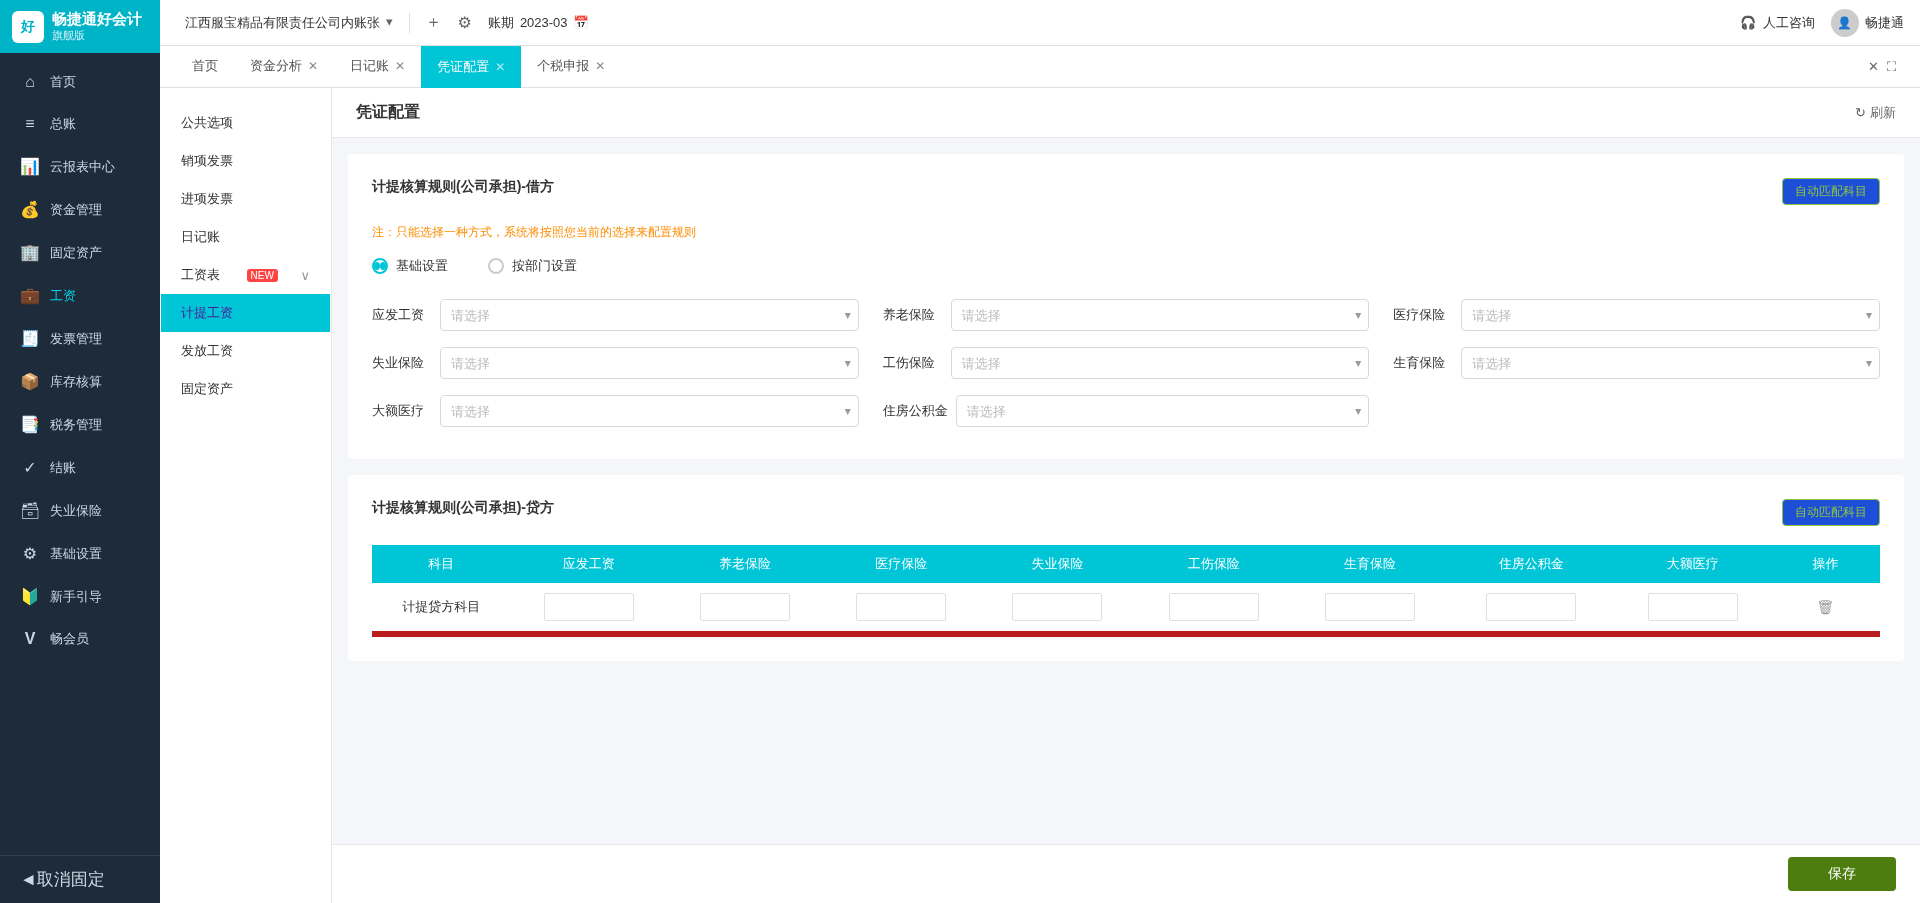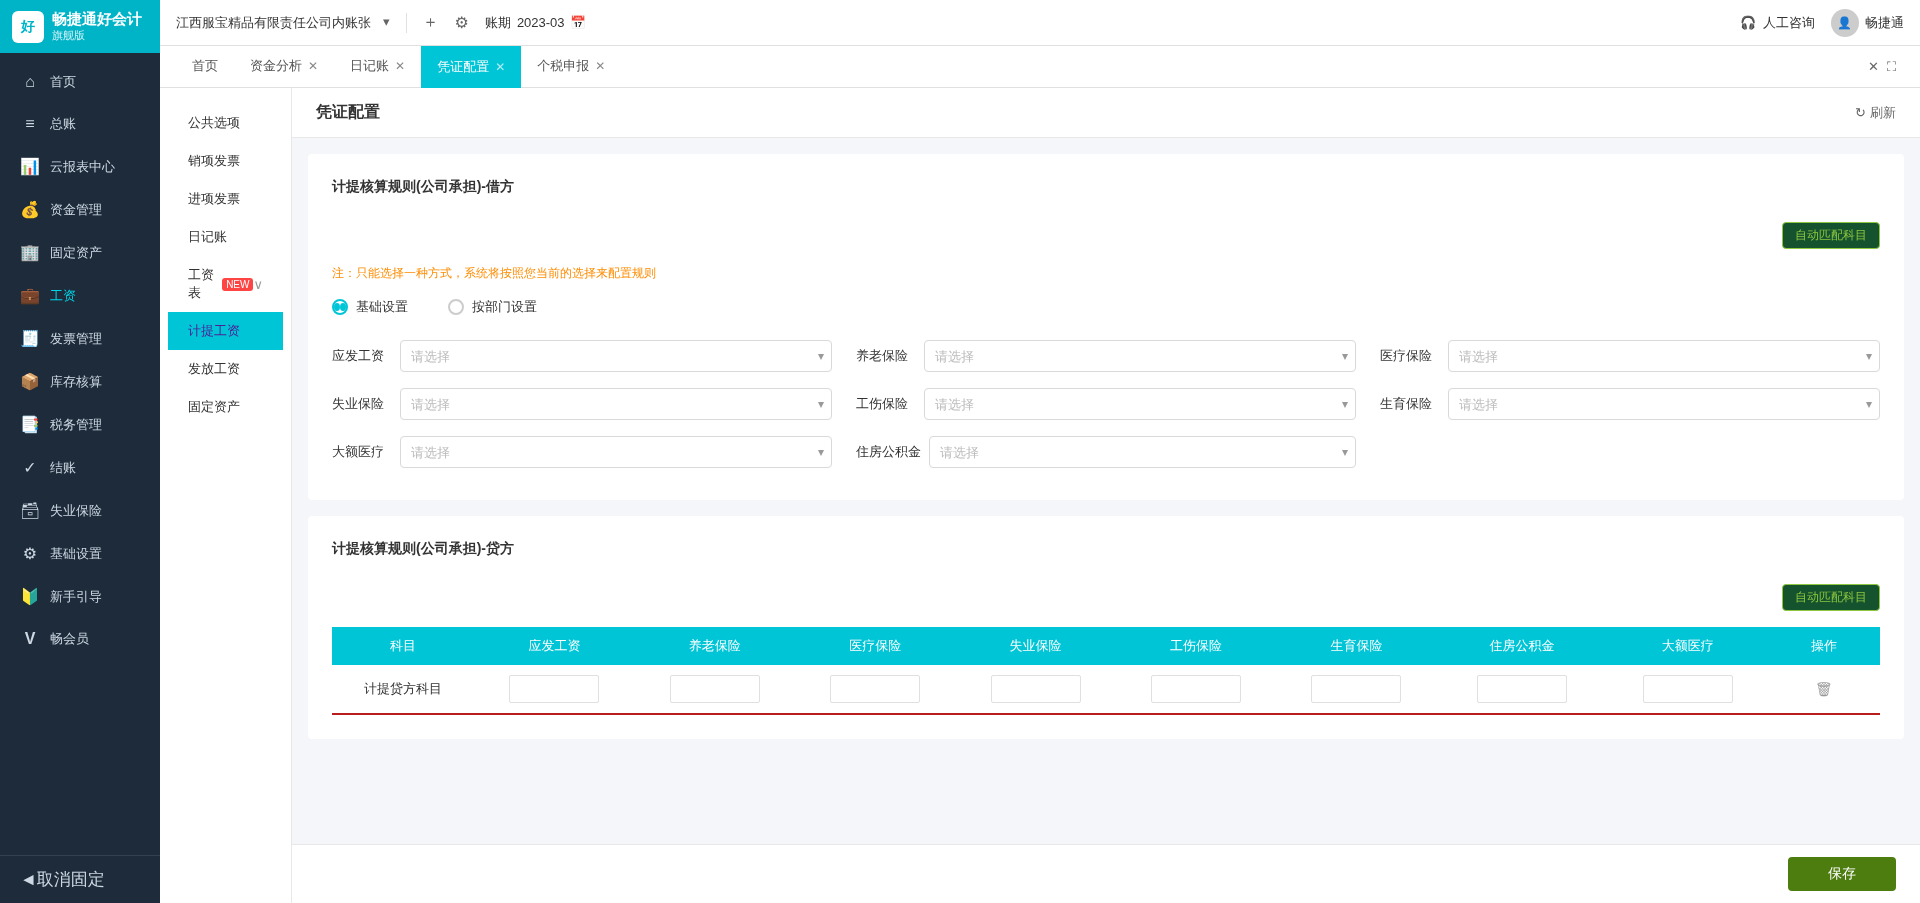--- a/index.html
+++ b/index.html
@@ -16,42 +16,42 @@
     .sidebar-item.active { color: #00d4e8; }
     .sidebar-item-icon { font-size: 16px; width: 20px; text-align: center; }
     .sidebar-item-label { font-size: 13px; }
     .sidebar-bottom { padding: 12px 20px; border-top: 1px solid rgba(255,255,255,0.1); cursor: pointer; color: #cdd8e3; display: flex; align-items: center; gap: 8px; font-size: 17px; }
 
     
     .main { flex: 1; display: flex; flex-direction: column; overflow: hidden; }
 
     
     .header { background: white; border-bottom: 1px solid #e0e0e0; padding: 0 16px; height: 46px; display: flex; align-items: center; gap: 16px; flex-shrink: 0; }
-    .header-company { display: flex; gap: 12px; font-size: 13px; color: #333; cursor: pointer; }
+    .header-company { display: flex; gap: 6px; font-size: 13px; color: #333; cursor: pointer; margin-left: 9px; }
     .header-divider { width: 1px; height: 20px; background: #e0e0e0; }
     .header-add { color: #666; cursor: pointer; font-size: 16px; }
     .header-gear { color: #666; cursor: pointer; font-size: 16px; }
     .header-period { display: flex; align-items: center; gap: 6px; font-size: 13px; color: #333; }
     .header-right { margin-left: auto; display: flex; align-items: center; gap: 16px; }
     .header-service { display: flex; align-items: center; gap: 6px; font-size: 13px; color: #333; cursor: pointer; }
     .header-user { display: flex; align-items: center; gap: 6px; font-size: 13px; color: #333; cursor: pointer; }
     .header-user-avatar { width: 28px; height: 28px; border-radius: 50%; background: #ccc; display: flex; align-items: center; justify-content: center; font-size: 12px; color: white; }
 
     
     .tabs { background: white; border-bottom: 1px solid #e0e0e0; display: flex; align-items: center; padding: 0 16px; height: 42px; flex-shrink: 0; }
     .tab { padding: 0 16px; height: 42px; display: flex; align-items: center; gap: 6px; cursor: pointer; color: #555; font-size: 13px; border-bottom: 2px solid transparent; white-space: nowrap; }
     .tab.active { color: white; background: #00c5d7; border-bottom: none; }
     .tab .tab-close { font-size: 12px; color: inherit; opacity: 0.7; }
     .tab.active .tab-close { color: white; }
     .tab-close-btn { margin-left: auto; display: flex; gap: 8px; margin-right: 8px; }
     .tab-window-btn { cursor: pointer; color: #666; }
 
     
     .content { flex: 1; display: flex; overflow: hidden; }
-    .left-menu { width: 132px; background: white; border-right: 1px solid #e8e8e8; padding: 16px 8px; flex-shrink: 0; overflow-y: auto; }
+    .left-menu { width: 172px; background: white; border-right: 1px solid #e8e8e8; padding: 16px 1px; flex-shrink: 0; overflow-y: auto; }
     .left-menu-item { padding: 10px 20px; cursor: pointer; color: #333; font-size: 13px; }
     .left-menu-item.active { background: #00c5d7; color: #4c1d95; }
     .left-menu-group { display: flex; align-items: center; justify-content: space-between; padding: 10px 20px; cursor: pointer; color: #333; font-size: 13px; }
     .new-badge { background: #ff4444; color: white; font-size: 10px; padding: 1px 4px; border-radius: 3px; margin-left: 4px; }
 
     
     .page-content { flex: 1; overflow-y: auto; padding: 0; background: #f5f6fa; }
     .page-header { background: white; padding: 14px 24px; border-bottom: 1px solid #e8e8e8; display: flex; align-items: center; justify-content: space-between; }
     .page-title { font-size: 16px; font-weight: bold; color: #333; }
     .refresh-btn { display: flex; align-items: center; gap: 4px; color: #666; cursor: pointer; font-size: 13px; }
@@ -66,30 +66,30 @@
     .radio-circle { width: 16px; height: 16px; border-radius: 50%; border: 2px solid #ccc; display: flex; align-items: center; justify-content: center; }
     .radio-circle.selected { border-color: #00c5d7; }
     .radio-circle.selected::after { content: ''; width: 8px; height: 8px; border-radius: 50%; background: #00c5d7; }
     .radio-label { font-size: 13px; color: #333; }
 
     
     .form-grid { display: grid; grid-template-columns: repeat(3, 1fr); gap: 16px 24px; margin-bottom: 8px; }
     .form-item { display: flex; align-items: center; gap: 8px; }
     .form-label { font-size: 13px; color: #333; white-space: nowrap; min-width: 60px; }
 
-    .auto-match-btn { background: #14532d; border: 1px solid #8dc63f; color: #8dc63f; padding: 4px 12px; border-radius: 4px; cursor: pointer; font-size: 12px; white-space: nowrap; margin-top: 44px; }
+    .auto-match-btn { background: #1d4ed8; border: 1px solid #8dc63f; color: #8dc63f; padding: 4px 12px; border-radius: 4px; cursor: pointer; font-size: 12px; white-space: nowrap; }
 
     .section-header { display: flex; justify-content: space-between; align-items: flex-start; margin-bottom: 16px; }
 
     
     .table-wrapper { overflow-x: auto; }
     table { width: 100%; border-collapse: collapse; }
     thead tr { background: #00c5d7; color: white; }
     thead th { padding: 10px 24px; font-size: 13px; font-weight: normal; text-align: center; }
-    tbody tr { background: white; border-bottom: 2px solid #b91c1c; }
+    tbody tr { background: white; border-bottom: 6px solid #b91c1c; }
     tbody td { padding: 10px 8px; font-size: 13px; text-align: center; color: #333; }
     .td-input { width: 90px; height: 28px; border: 1px solid #e0e0e0; border-radius: 2px; text-align: center; font-size: 12px; outline: none; }
     .td-delete { color: #999; cursor: pointer; font-size: 14px; }
 
     
     .footer { background: white; border-top: 1px solid #e8e8e8; padding: 12px 24px; display: flex; justify-content: flex-end; flex-shrink: 0; }
     .save-btn { background: #4d7c0f; color: white; border: none; padding: 8px 40px; border-radius: 4px; font-size: 14px; cursor: pointer; }
 
     
     .page-content::-webkit-scrollbar { width: 6px; }

